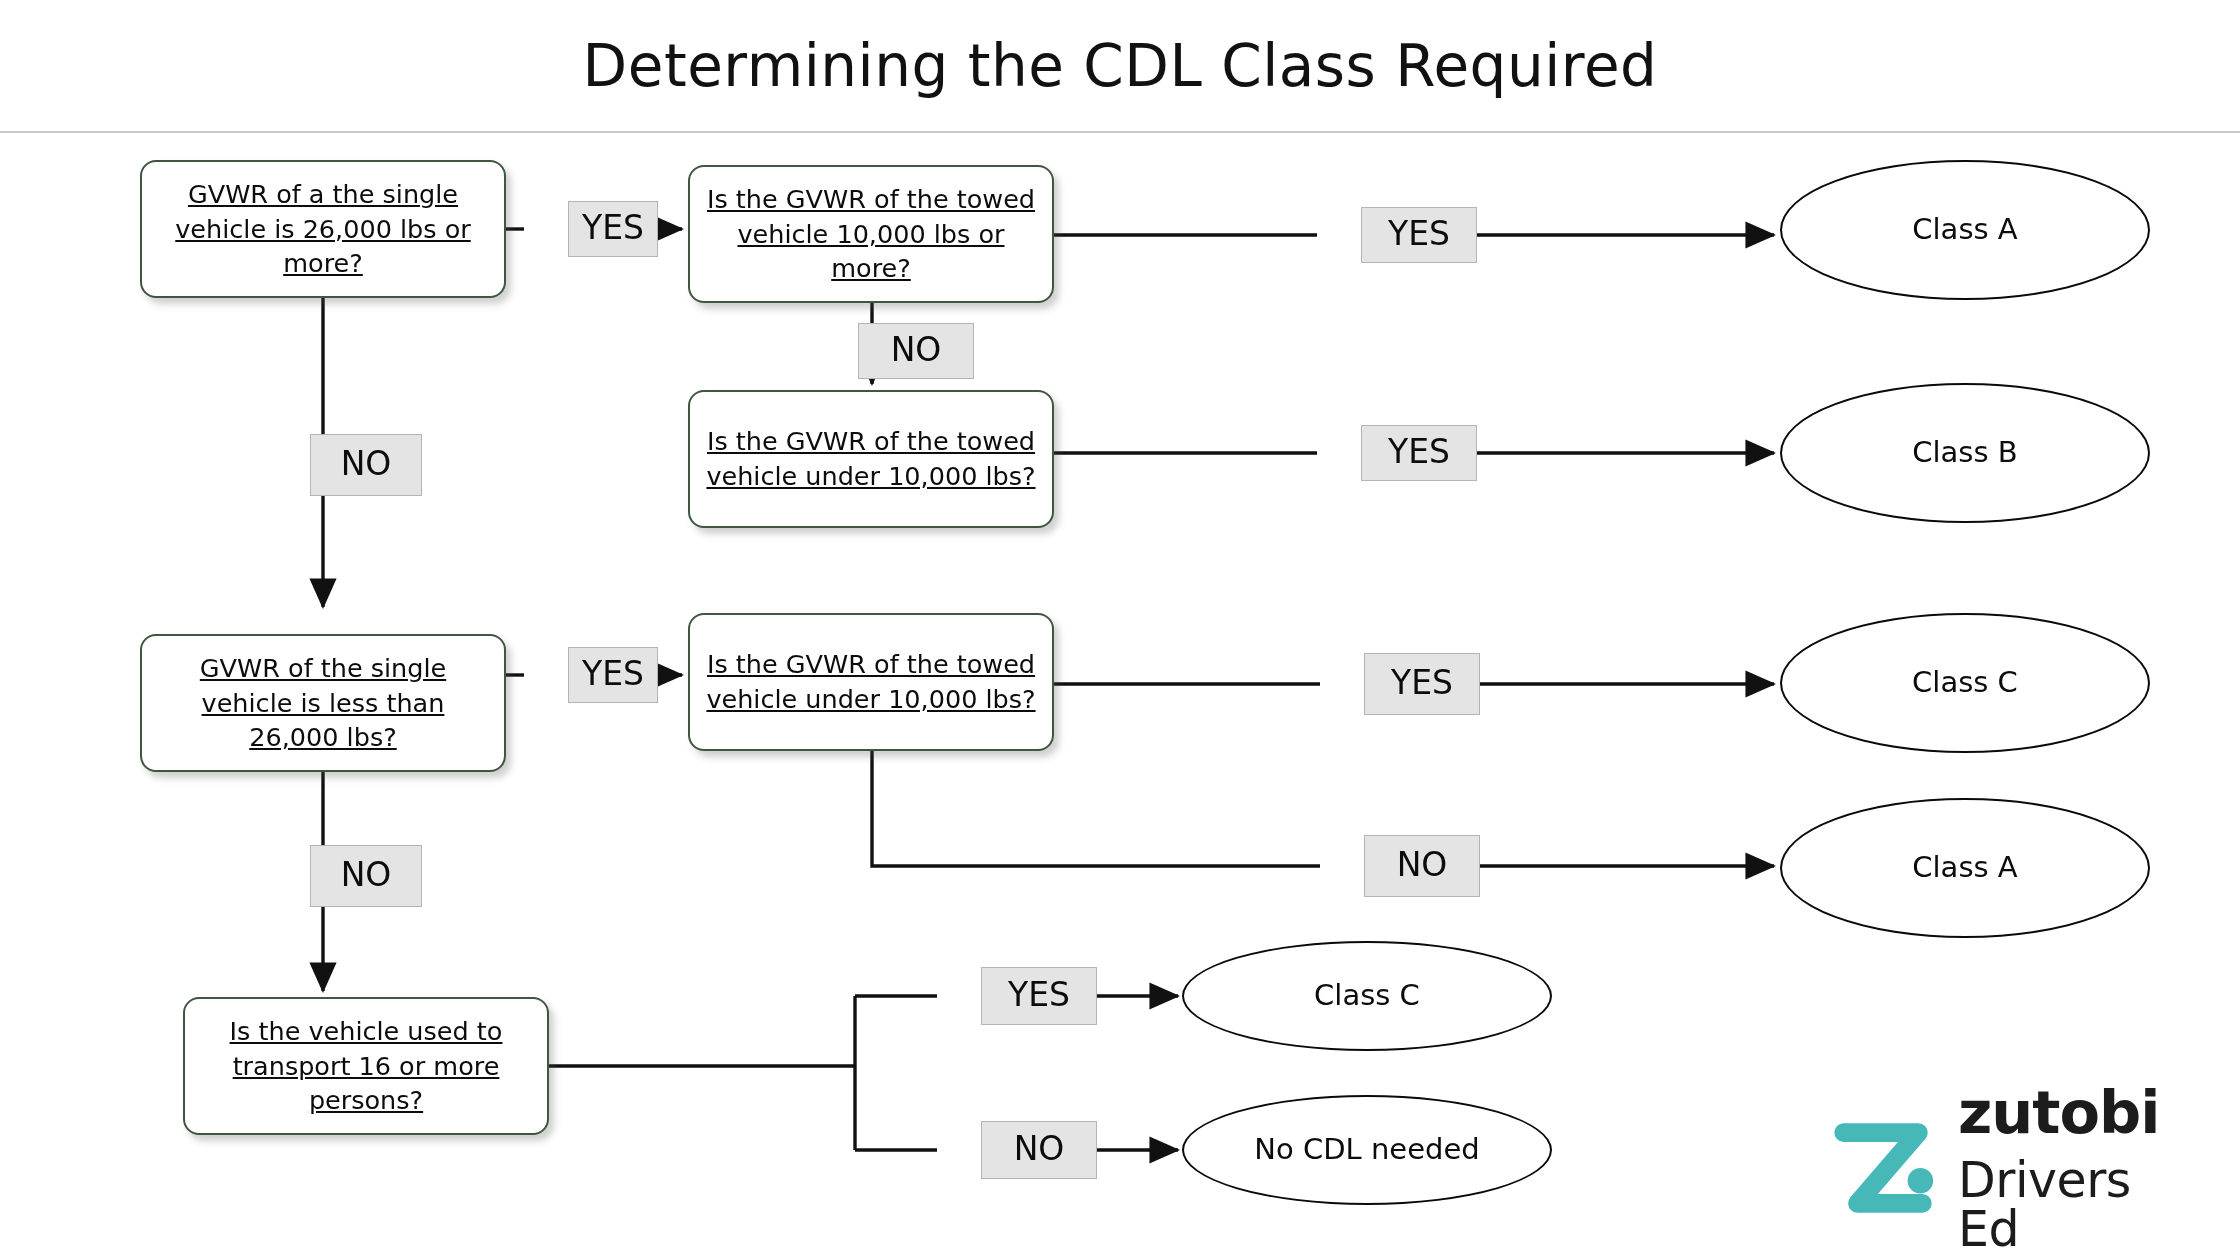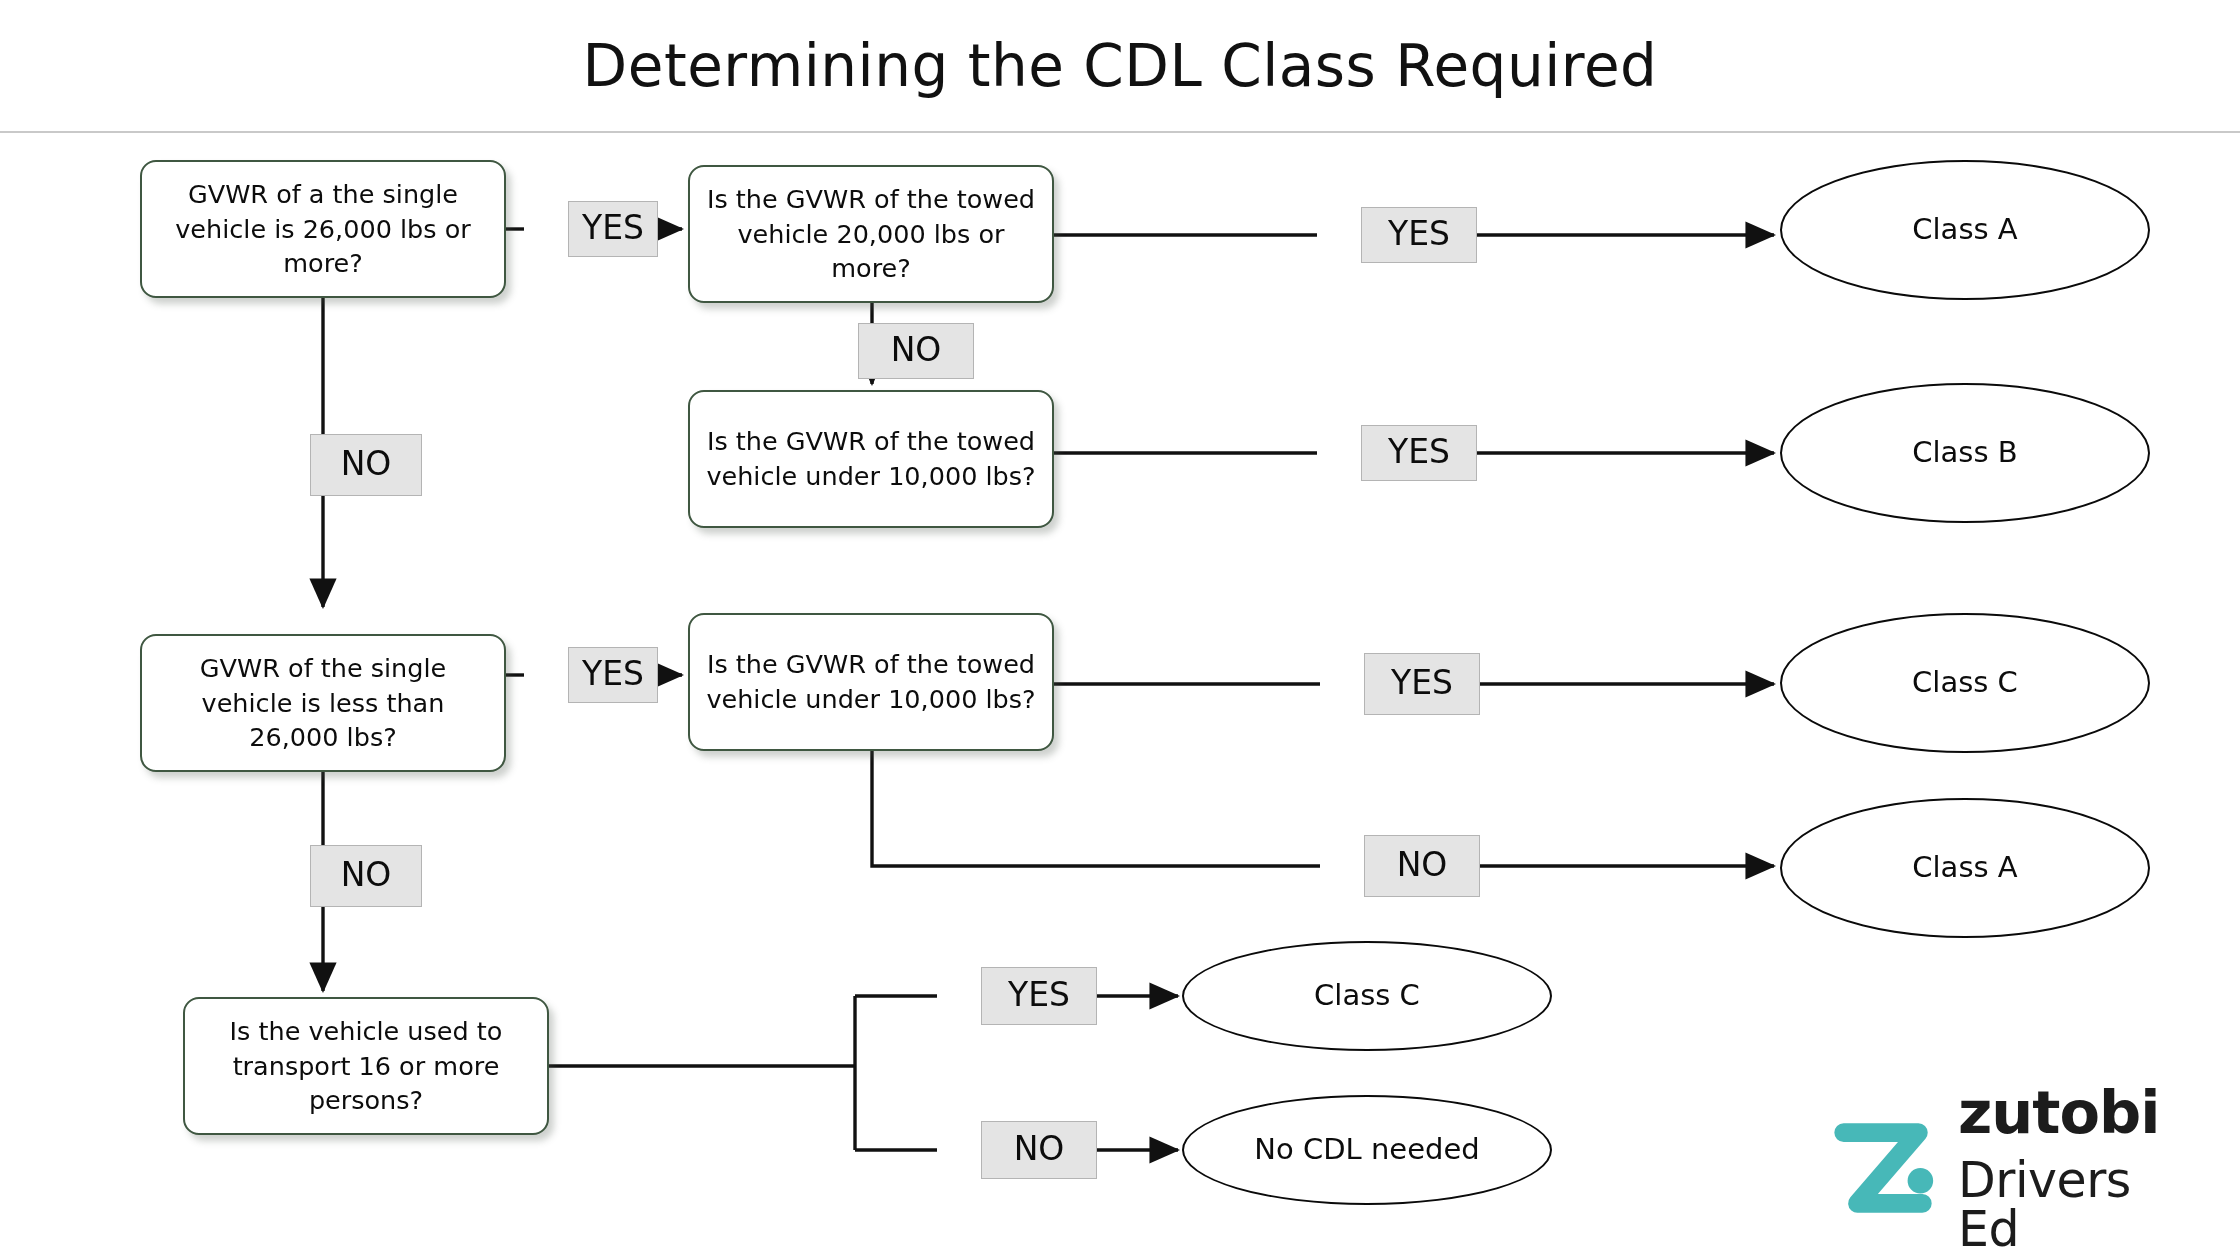--- a/index.html
+++ b/index.html
@@ -63,20 +63,21 @@
     box-shadow: 5px 6px 7px rgba(80,90,80,0.28);
     display: flex;
     align-items: center;
     justify-content: center;
     text-align: center;
     padding: 6px 16px;
     font-family: "DejaVu Sans", sans-serif;
     font-size: 25.5px;
     line-height: 1.36;
     color: #0c0c0c;
+    text-decoration: underline;
   }
 
   
   .node-ellipse {
     position: absolute;
     box-sizing: border-box;
     background: #ffffff;
     border: 2.5px solid #0a0a0a;
     border-radius: 50%;
     display: flex;
@@ -189,21 +190,21 @@
       <path d="M855,996 L855,1150"></path>
       <path d="M855,996 L937,996"></path>
       <path d="M1053,996 L1178,996" marker-end="url(#arrowhead)"></path>
       <path d="M855,1150 L937,1150"></path>
       <path d="M1053,1150 L1178,1150" marker-end="url(#arrowhead)"></path>
     </g>
   </svg>
 
   <div class="node-box" style="left:140px;top:160px;width:366px;height:138px;">GVWR of a the single vehicle is 26,000 lbs or more?</div>
 
-  <div class="node-box" style="left:688px;top:165px;width:366px;height:138px;">Is the GVWR of the towed vehicle 20,000 lbs or more?</div>
+  <div class="node-box" style="left:688px;top:165px;width:366px;height:138px;">Is the GVWR of the towed vehicle 10,000 lbs or more?</div>
 
   <div class="node-box" style="left:688px;top:390px;width:366px;height:138px;">Is the GVWR of the towed vehicle under 10,000 lbs?</div>
 
   <div class="node-box" style="left:140px;top:613px;width:366px;height:138px;margin-top:21px;">GVWR of the single vehicle is less than 26,000 lbs?</div>
 
   <div class="node-box" style="left:688px;top:613px;width:366px;height:138px;">Is the GVWR of the towed vehicle under 10,000 lbs?</div>
 
   <div class="node-box" style="left:143px;top:997px;width:366px;height:138px;margin-left:40px;">Is the vehicle used to transport 16 or more persons?</div>
 
   <div class="node-ellipse" style="left:1780px;top:160px;width:370px;height:140px;">Class A</div>

